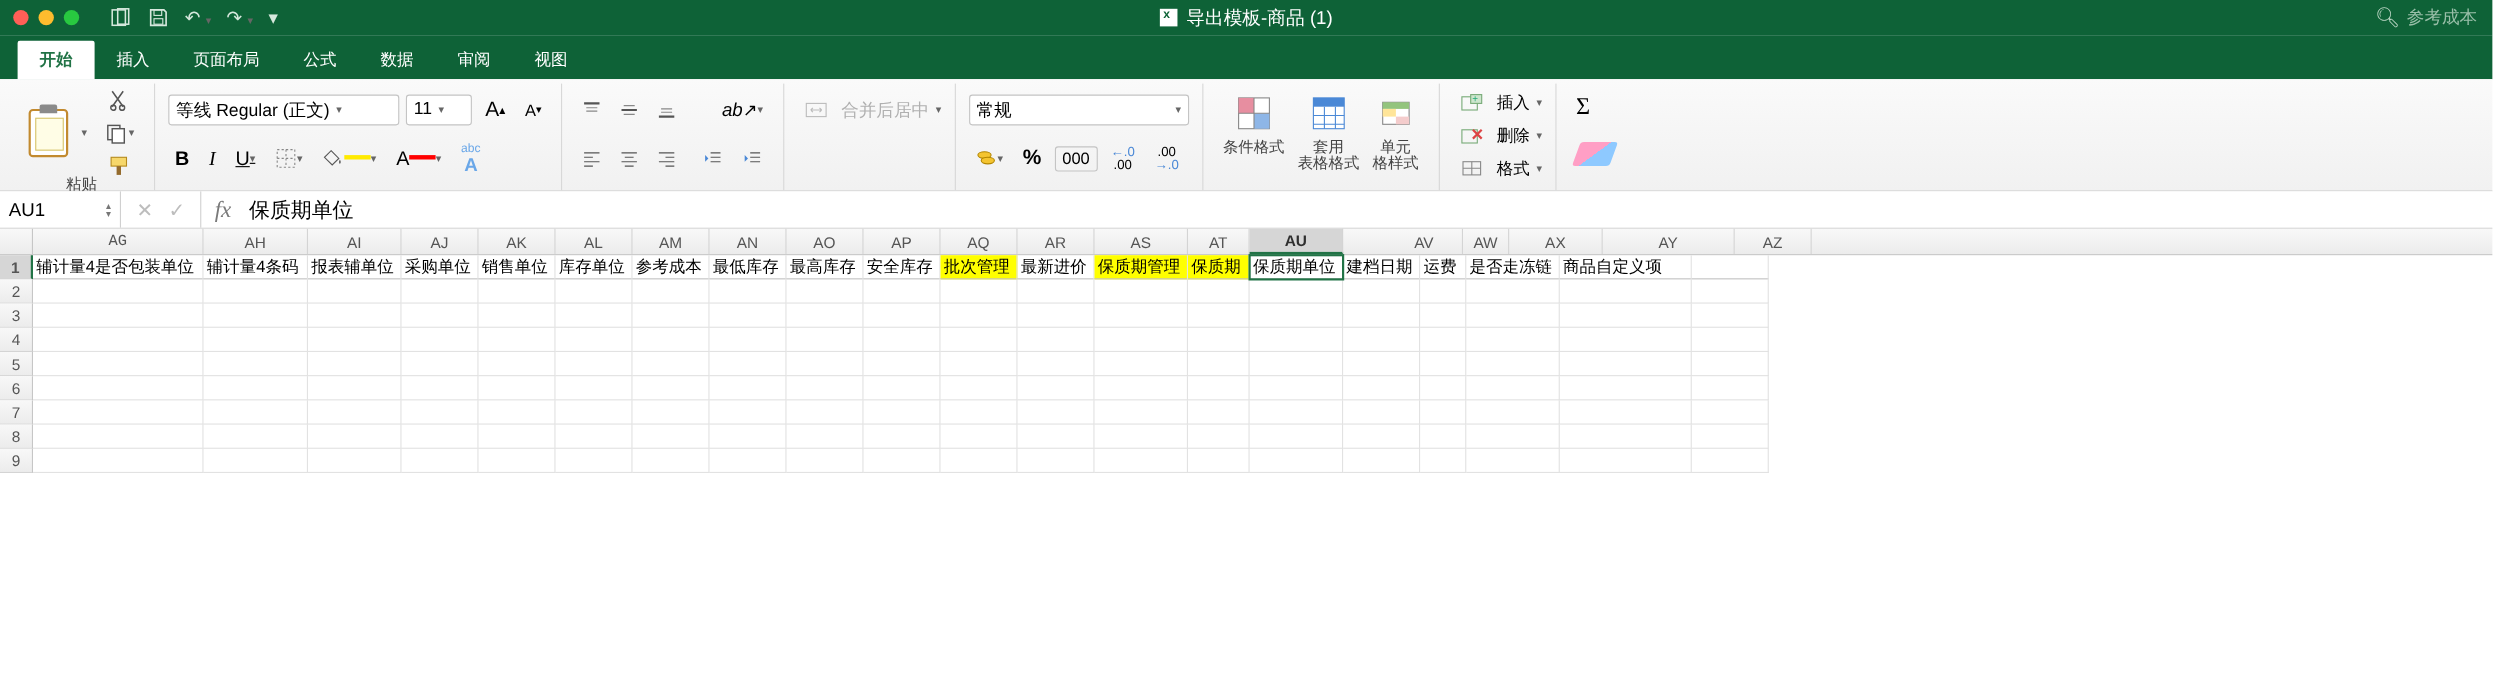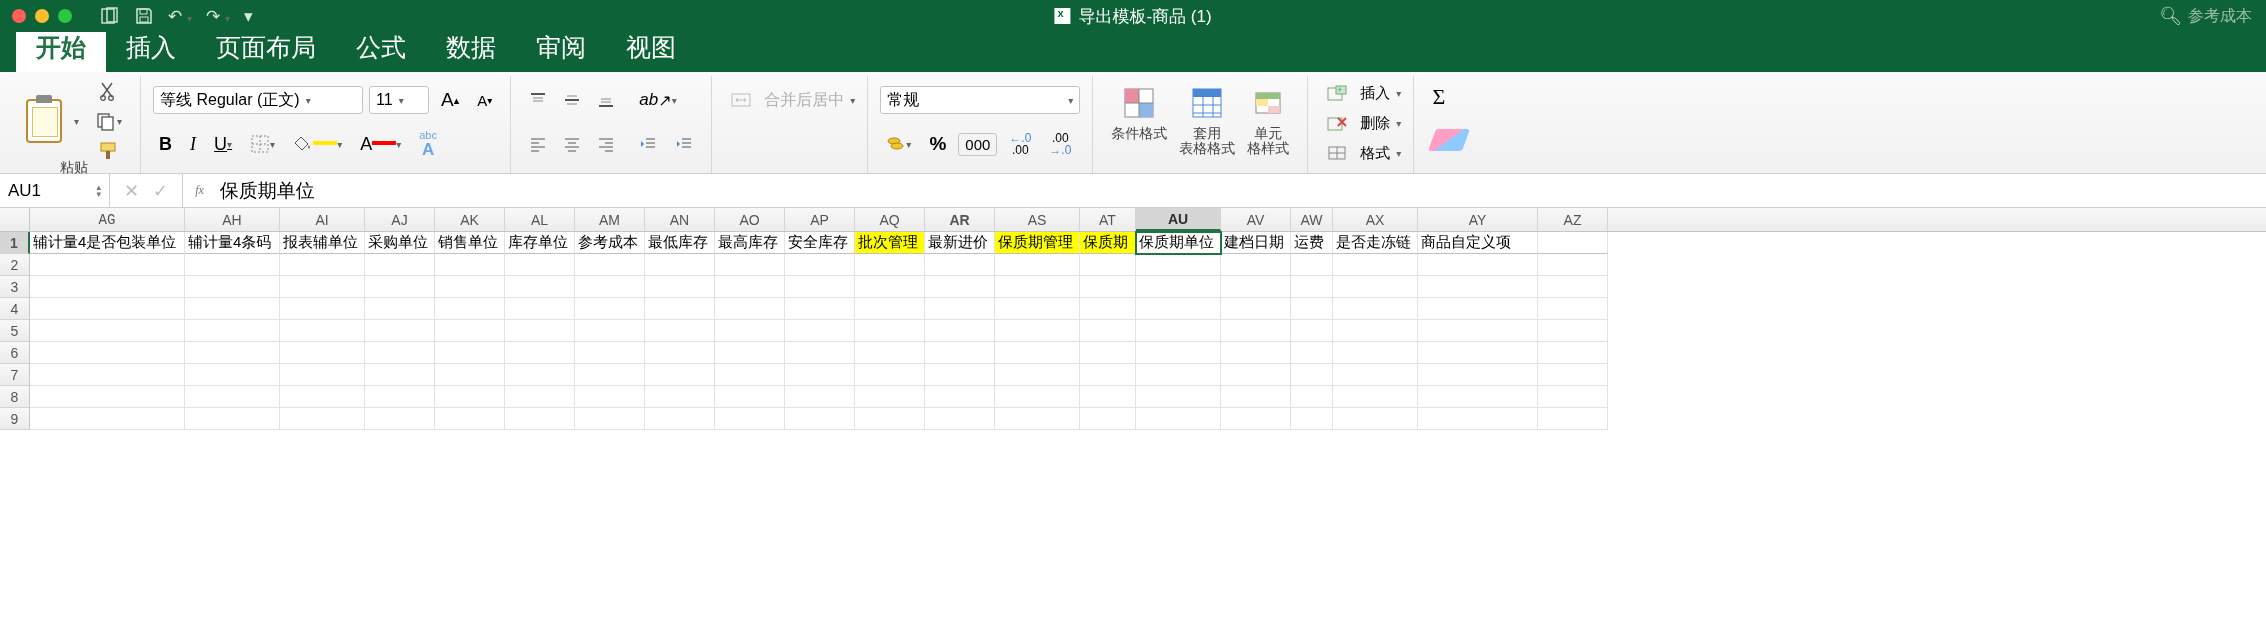--- a/index.html
+++ b/index.html
@@ -13,21 +13,21 @@
   .qat { display: flex; gap: 14px; margin-left: 28px; align-items: center; }
   .qat .ico { color: #d6e8dd; font-size: 17px; cursor: pointer; }
   .title { position: absolute; left: 50%; transform: translateX(-50%); display: flex; align-items: center; gap: 8px; font-size: 17px; color: #fff; }
   .excel-doc-ico { width: 16px; height: 16px; background: #fff; position: relative; }
   .excel-doc-ico::after { content:"x"; position:absolute; color:#0e6437; font-size:11px; left:3px; top:-1px; font-weight:bold;}
   .search { margin-left: auto; margin-right: 14px; display:flex; align-items:center; gap:6px; color:#bcd6c5; font-size:16px;}
   .search .mag { font-size:18px; }
 
   
   .tabbar { height: 40px; background: #0e6237; display: flex; align-items: flex-end; padding-left: 16px; gap: 0; }
-  .tab { padding: 8px 20px 8px; color: #fff; font-size: 25px; cursor: pointer; }
+  .tab { padding: 8px 20px 8px; color: #fff; font-size: 15px; cursor: pointer; }
   .tab.active { background: #fff; color: #217346; font-weight: 600; border-radius: 2px 2px 0 0; }
 
   
   .ribbon { height: 102px; background: linear-gradient(#fafafa,#f1f1f1); border-bottom: 1px solid #d0d0d0; display: flex; padding: 4px 8px 0; }
   .group { border-right: 1px solid #d8d8d8; padding: 2px 12px 0; display:flex; flex-direction:column; }
   .group:last-child { border-right:none; }
   .grow { display:flex; align-items:center; gap:6px; }
   .row1 { height: 44px; }
   .row2 { height: 44px; }
   .btn { border: 1px solid transparent; padding: 2px 5px; border-radius:3px; cursor:pointer; display:inline-flex; align-items:center; justify-content:center;}
@@ -45,21 +45,21 @@
   .align-grid { display:grid; grid-template-columns:repeat(3,auto); gap:4px;}
   svg { display:block; }
   .mute { color:#b0b0b0; }
   .mini { font-size:10px; color:#666; }
 
   
   .fbar { height: 34px; border-bottom:1px solid #d0d0d0; display:flex; align-items:center; background:#fff; }
   .namebox { width:110px; border-right:1px solid #d0d0d0; height:100%; display:flex; align-items:center; padding:0 8px; font-size:17px; }
   .namebox .spn { margin-left:auto; display:flex; flex-direction:column; font-size:9px; color:#777; line-height:7px;}
   .fbtns { display:flex; gap:14px; padding:0 14px; border-right:1px solid #d0d0d0; height:100%; align-items:center; color:#bdbdbd; font-size:18px;}
-  .fx { font-style:italic; font-family:Georgia,serif; color:#7a7a7a; padding:0 12px; font-size:12px;}
+  .fx { font-style:italic; font-family:Georgia,serif; color:#7a7a7a; padding:0 12px; font-size:21px;}
   .fval { font-size:19px; padding-left:4px;}
 
   
   .sheet { position:relative; }
   .colheads { display:flex; height:24px; border-bottom:1px solid #c6c6c6; background:linear-gradient(#f8f8f8,#ececec); }
   .rh-corner { flex:0 0 30px; border-right:1px solid #c6c6c6;}
   .ch { border-right:1px solid #d4d4d4; text-align:center; font-size:14px; color:#555; display:flex; align-items:center; justify-content:center; }
   .ch.sel { background:#d6d6d6; border-bottom:2px solid #217346; font-weight:600; color:#2f2f2f;}
   .rows { }
   .row { display:flex; height:22px; }
@@ -219,21 +219,21 @@
             </svg>
           </span>
         <span class="btn">
             <svg width="18" height="18" viewBox="0 0 18 18">
               <line x1="4" y1="8" x2="14" y2="8" stroke="#888"></line>
               <line x1="4" y1="11" x2="14" y2="11" stroke="#888"></line>
               <line x1="2" y1="15" x2="16" y2="15" stroke="#555" stroke-width="2"></line>
             </svg>
           </span>
       </div>
-      <span class="btn" style="margin-left:6px;align-items:center;"><span style="font-style:italic;font-size:17px;">ab</span>↗ <span class="mini">▾</span></span>
+      <span class="btn" style="margin-left:23px;align-items:center;"><span style="font-style:italic;font-size:17px;">ab</span>↗ <span class="mini">▾</span></span>
     </div>
     <div class="grow row2">
       <div class="align-grid">
         <span class="btn">
             <svg width="18" height="18" viewBox="0 0 18 18">
               <line x1="2" y1="4" x2="16" y2="4" stroke="#555"></line>
               <line x1="2" y1="8" x2="10" y2="8" stroke="#555"></line>
               <line x1="2" y1="12" x2="16" y2="12" stroke="#555"></line>
               <line x1="2" y1="16" x2="10" y2="16" stroke="#555"></line>
             </svg>
@@ -425,25 +425,25 @@
       <div class="ch" style="flex: 0 0 95px;">AH</div>
       <div class="ch" style="flex: 0 0 85px;">AI</div>
       <div class="ch" style="flex: 0 0 70px;">AJ</div>
       <div class="ch" style="flex: 0 0 70px;">AK</div>
       <div class="ch" style="flex: 0 0 70px;">AL</div>
       <div class="ch" style="flex: 0 0 70px;">AM</div>
       <div class="ch" style="flex: 0 0 70px;">AN</div>
       <div class="ch" style="flex: 0 0 70px;">AO</div>
       <div class="ch" style="flex: 0 0 70px;">AP</div>
       <div class="ch" style="flex: 0 0 70px;">AQ</div>
-      <div class="ch" style="flex: 0 0 70px; font-weight: bold;">AR</div>
+      <div class="ch" style="flex: 0 0 70px;">AR</div>
       <div class="ch" style="flex: 0 0 85px;">AS</div>
       <div class="ch" style="flex: 0 0 56px;">AT</div>
       <div class="ch sel" style="flex: 0 0 85px;">AU</div>
-      <div class="ch" style="flex: 0 0 70px;">AV</div>
+      <div class="ch" style="flex: 0 0 70px; margin-left: 39px;">AV</div>
       <div class="ch" style="flex: 0 0 42px;">AW</div>
       <div class="ch" style="flex: 0 0 85px;">AX</div>
       <div class="ch" style="flex: 0 0 120px;">AY</div>
       <div class="ch" style="flex: 0 0 70px;">AZ</div>
     </div>
   <div class="rows" id="rows">
       <div class="row hdr">
         <div class="rh sel">1</div>
         <div class="cell" style="flex: 0 0 155px;">辅计量4是否包装单位</div>
         <div class="cell" style="flex: 0 0 95px;">辅计量4条码</div>

